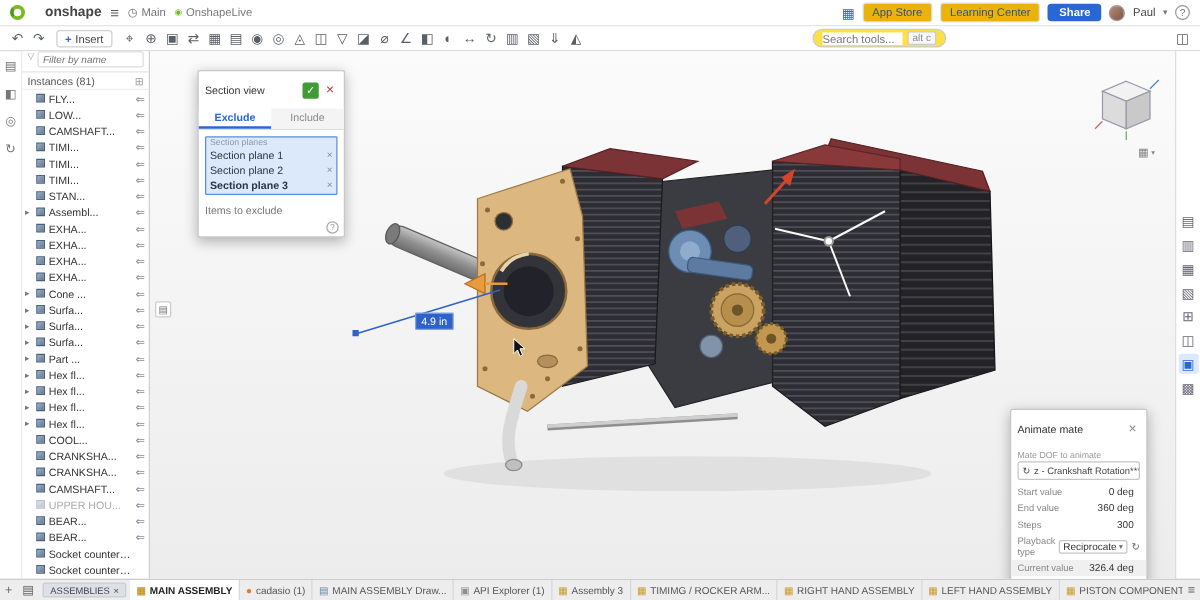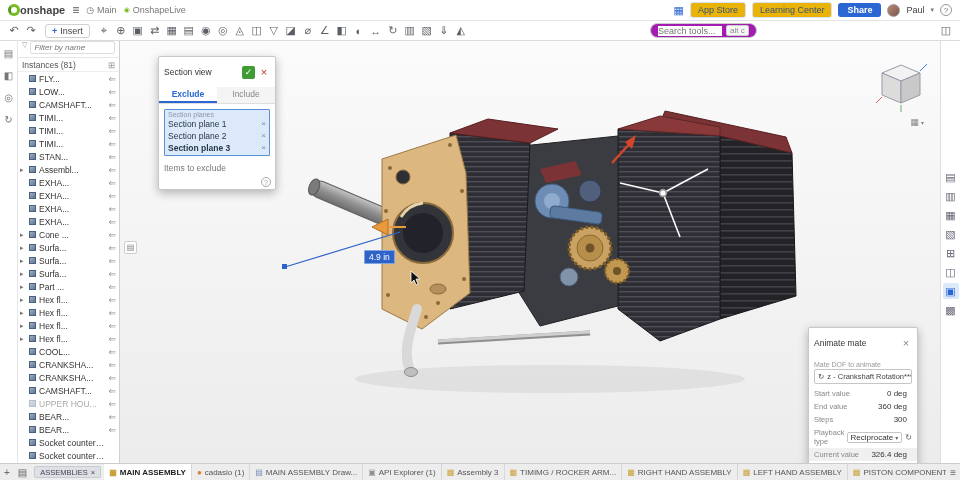--- a/index.html
+++ b/index.html
@@ -1,41 +1,41 @@
 <!DOCTYPE html>
 <html><head>
 <meta charset="utf-8">
 <style>
 *{margin:0;padding:0;box-sizing:border-box}
 html,body{width:960px;height:480px;overflow:hidden}
 body{font-family:"Liberation Sans",sans-serif;color:#333;background:#fff;font-size:10px}
 .app{display:flex;flex-direction:column;width:960px;height:480px}
 
 .hdr{height:21px;display:flex;align-items:center;gap:7px;padding:0 8px;border-bottom:1px solid #e4e4e4;flex:0 0 auto}
-.logo{display:flex;align-items:center;gap:0}
+.logo{display:flex;align-items:center;gap:16px}
 .logo-mark{width:12px;height:12px;border-radius:50%;border:3px solid #76bc21;border-left-color:#4e9a1e}
 .logo-text{font-weight:bold;color:#444;font-size:11px}
 .hamburger{color:#555;font-size:12px}
 .doc-title{font-weight:bold;font-size:11px;color:#222;white-space:nowrap}
 .ws{color:#777;font-size:9px;display:flex;align-items:center;gap:3px}
 .hdr-right{margin-left:auto;display:flex;align-items:center;gap:6px}
 .chip{background:#eab308;color:#33527e;border:1px solid #d8e2f2;border-radius:3px;padding:2px 7px;font-size:9px}
 .share{background:#2a67d3;color:#fff;border-radius:3px;padding:2px 9px;font-size:9px;font-weight:bold}
 .avatar{width:13px;height:13px;border-radius:50%;background:linear-gradient(135deg,#b98a76,#7d564a);border:1px solid #999}
 .uname{font-size:9px;color:#444}
 .caret-sm{color:#777;font-size:7px}
 .qmark{width:12px;height:12px;border-radius:50%;border:1px solid #999;color:#777;font-size:8px;display:flex;align-items:center;justify-content:center}
 .appsgrid{color:#2a67d3;font-size:11px}
 
 .tbar{height:20px;display:flex;align-items:center;gap:1px;padding:0 6px;border-bottom:1px solid #dcdcdc;flex:0 0 auto}
 .ticons{display:flex;gap:1px}
 .tbtn{width:16px;height:16px;display:flex;align-items:center;justify-content:center;color:#5a5f66;font-size:11px;border-radius:2px}
 .insert{display:flex;align-items:center;gap:3px;padding:1px 6px;border:1px solid #d0d0d0;border-radius:3px;margin:0 5px;color:#444;font-size:9px}
 .insert .plus{color:#2a67d3;font-weight:bold}
-.searchbox{margin-left:auto;display:flex;align-items:center;gap:4px;border:1px solid #ccc;border-radius:9px;padding:1px 7px;background:#a21caf}
+.searchbox{margin-left:auto;display:flex;align-items:center;gap:4px;border:1px solid #ccc;border-radius:9px;padding:1px 7px;background:#fde047}
 .searchbox input{border:none;outline:none;width:64px;font-size:9px;color:#777;font-family:"Liberation Sans",sans-serif}
 .kbd{border:1px solid #ccc;border-radius:2px;padding:0 3px;font-size:8px;color:#888;background:#f7f7f7;white-space:nowrap}
 .ptoggle{margin-left:auto}
 
 .bdy{flex:1;display:flex;min-height:0}
 .lstrip{width:18px;border-right:1px solid #e6e6e6;display:flex;flex-direction:column;align-items:center;padding-top:4px;gap:6px;flex:0 0 auto}
 .lstrip .tbtn{color:#777;font-size:10px}
 .lpanel{width:102px;border-right:1px solid #cfcfcf;display:flex;flex-direction:column;flex:0 0 auto;background:#fff}
 .filter{height:17px;display:flex;align-items:flex-start;gap:3px;padding:0 4px;border-bottom:1px solid #e6e6e6;color:#9a9a9a}
 .filter input{flex:1;min-width:0;border:1px solid #ddd;border-radius:2px;padding:1px 3px;font-size:8px;font-style:italic;color:#aaa;outline:none;font-family:"Liberation Sans",sans-serif}
@@ -77,21 +77,21 @@
 .dof-box{margin:0 5px 3px;border:1px solid #c5c5c5;border-radius:2px;padding:2px 3px;display:flex;gap:3px;align-items:center;color:#444;white-space:nowrap;overflow:hidden;font-size:7.5px}
 .an-row{display:flex;align-items:center;padding:2px 5px}
 .an-row .al{flex:1;color:#888;font-size:7.5px}
 .an-row .av{color:#333;font-size:8px;display:flex;align-items:center;gap:2px}
 .an-row .crt{font-size:6px;color:#666}
 .an-row .extra{color:#666;font-size:8px;margin-left:3px}
 .an-row.dropdown .av{border:1px solid #c5c5c5;border-radius:2px;padding:0 3px}
 .an-row.current{background:#f0f0f0}
 .an-buttons{display:flex;gap:7px;padding:3px 6px;color:#444;font-size:9px}
 
-.dim-label{position:absolute;left:244px;top:209px;background:#2f62c8;color:#fff;padding:1px 4px;font-size:8.5px;border:1px solid #7fa4e0;border-radius:1px}
+.dim-label{position:absolute;left:212px;top:209px;background:#2f62c8;color:#fff;padding:1px 4px;font-size:8.5px;border:1px solid #7fa4e0;border-radius:1px}
 .vcube{position:absolute;right:12px;top:18px}
 .vgear{position:absolute;right:16px;top:76px;color:#888;font-size:9px;display:flex;gap:2px;align-items:center}
 .lhandle{position:absolute;left:4px;top:200px;width:13px;height:13px;border:1px solid #ccc;background:#fff;border-radius:2px;color:#777;font-size:8px;display:flex;align-items:center;justify-content:center}
 .cursor{position:absolute;left:290px;top:229px}
 
 .rstrip{width:20px;border-left:1px solid #ddd;display:flex;flex-direction:column;align-items:center;gap:3px;padding-top:128px;flex:0 0 auto;background:#fff}
 .rstrip .tbtn{color:#667}
 .rstrip .tbtn.active{background:#dce9fb;color:#2a67d3}
 
 .bbar{height:17px;background:#ededed;border-top:1px solid #ccc;display:flex;align-items:stretch;font-size:8px;color:#555;flex:0 0 auto}

